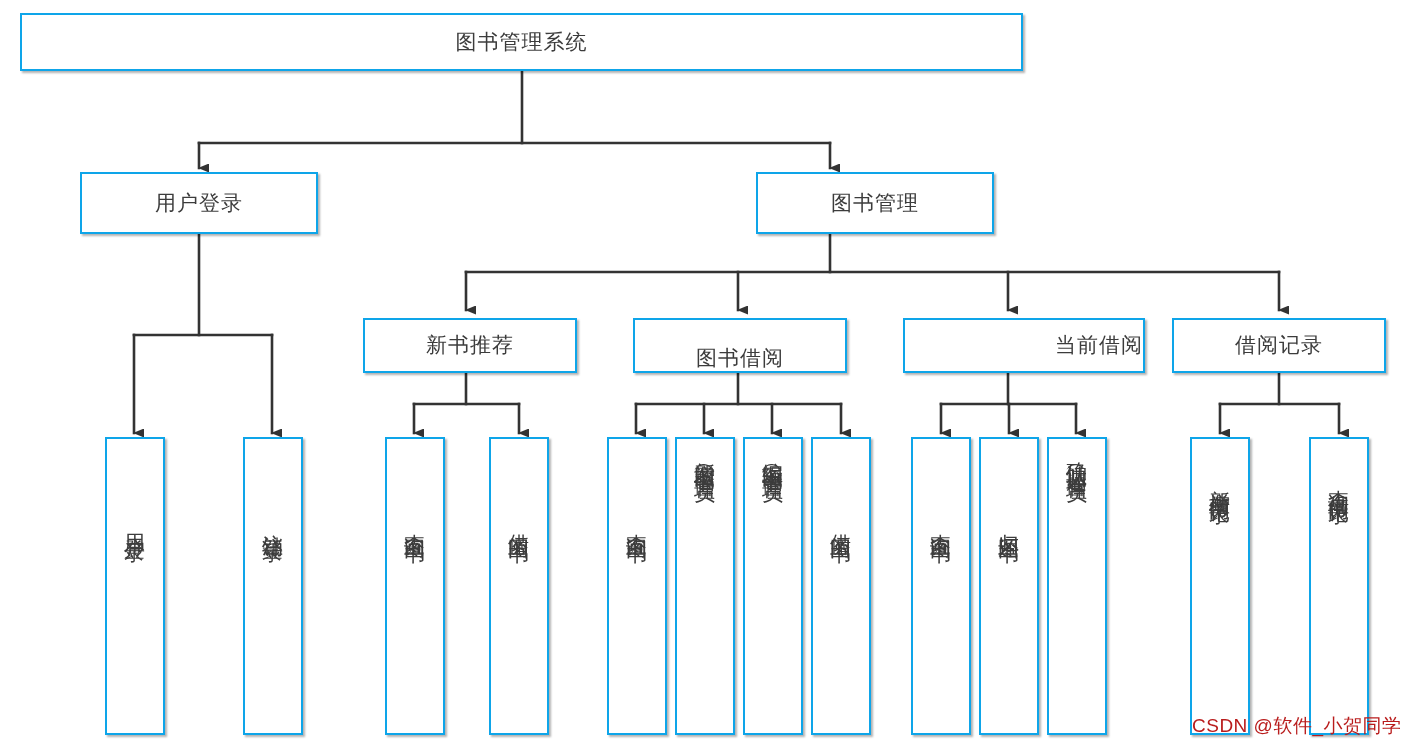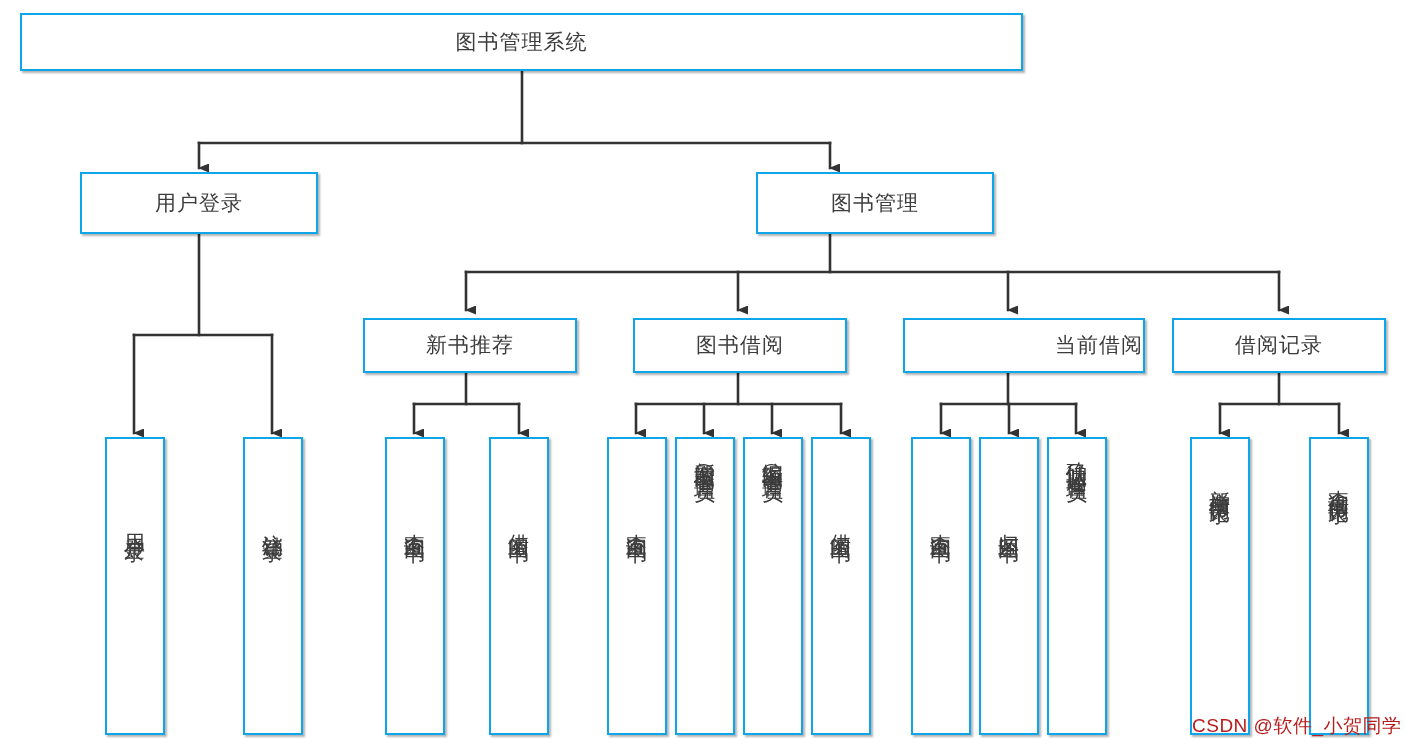--- a/index.html
+++ b/index.html
@@ -133,21 +133,21 @@
   </div>
 
   <div class="node-box" style="left:711px; top:172px; width:238px; height:62px;margin-left:45px;">
     <span class="node-label">图书管理</span>
   </div>
 
   <div class="node-box" style="left:363px; top:318px; width:214px; height:55px;">
     <span class="node-label">新书推荐</span>
   </div>
 
-  <div class="node-box" style="left:633px; top:318px; width:214px; height:55px;">
+  <div class="node-box" style="left:633px; top:318px; width:214px; height:55px;align-items:flex-end;">
     <span class="node-label">图书借阅</span>
   </div>
 
   <div class="node-box" style="left:903px; top:318px; width:242px; height:55px;justify-content:flex-end;">
     <span class="node-label">当前借阅</span>
   </div>
 
   <div class="node-box" style="left:1172px; top:318px; width:214px; height:55px;">
     <span class="node-label">借阅记录</span>
   </div>

